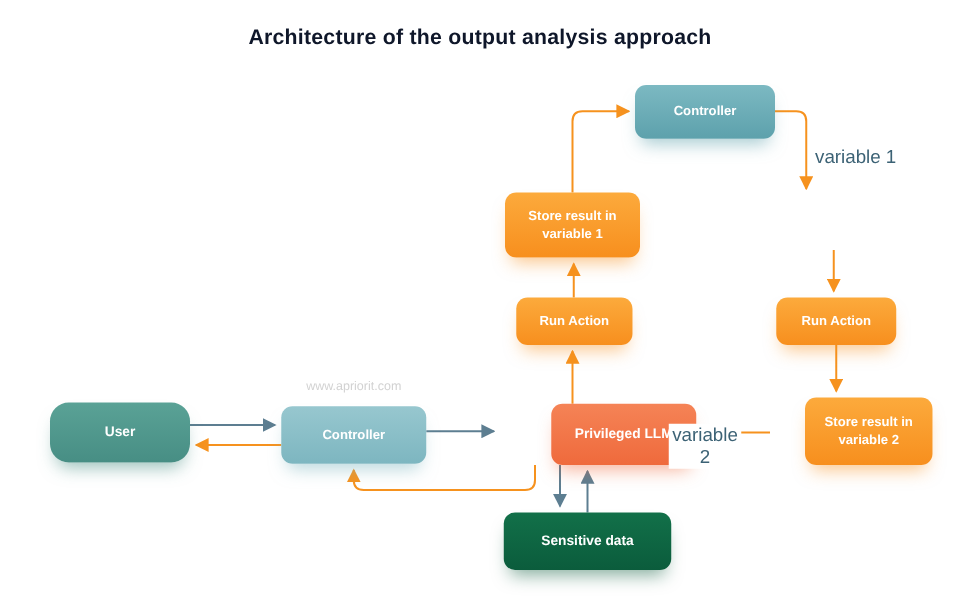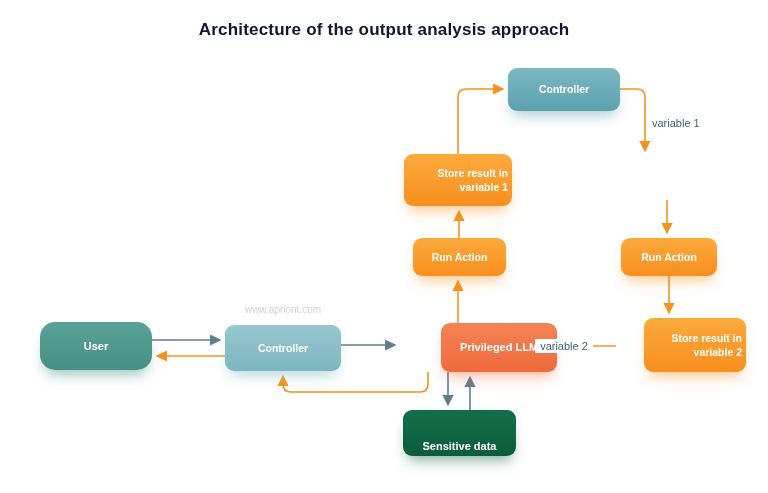--- a/index.html
+++ b/index.html
@@ -24,39 +24,39 @@
     text-align:center;line-height:1.35;padding:2px 4px;box-sizing:border-box;
   }
 
   .teal-top{background:linear-gradient(180deg,#7cb9c2,#5da1ac);
     box-shadow:0 9px 14px -5px rgba(93,161,172,.55);}
   .teal-left{background:linear-gradient(180deg,#97c7cf,#7db6c0);
     box-shadow:0 9px 14px -5px rgba(125,182,192,.55);}
   .teal-user{background:linear-gradient(180deg,#5aa296,#478e84);
     box-shadow:0 9px 14px -5px rgba(71,142,132,.55);border-radius:15px;}
   .orange{background:linear-gradient(180deg,#fcaa3c,#f78f1e);
-    box-shadow:0 9px 14px -5px rgba(247,143,30,.5);text-align:right;}
+    box-shadow:0 9px 14px -5px rgba(247,143,30,.5);}
   .coral{background:linear-gradient(180deg,#f58356,#ef6a3c);
     box-shadow:0 9px 14px -5px rgba(239,106,60,.5);margin-left:41px;}
   .green{background:linear-gradient(180deg,#127049,#0b5c3c);
     box-shadow:0 9px 14px -5px rgba(11,92,60,.5);}
 
   .n-controller-top{left:508px;top:68px;width:112px;height:43px;}
   .n-quarantined{left:616px;top:156px;width:102px;height:44px;}
   .n-run-right{left:621px;top:238px;width:96px;height:38px;}
   .n-store2{left:644px;top:318px;width:102px;height:54px;}
   .n-store1{left:404px;top:154px;width:108px;height:52px;}
   .n-run-mid{left:413px;top:238px;width:93px;height:38px;}
   .n-privileged{left:400px;top:323px;width:116px;height:49px;font-size:11px;}
-  .n-sensitive{left:403px;top:410px;width:113px;height:46px;font-size:11px;align-items:flex-end;}
+  .n-sensitive{left:403px;top:410px;width:134px;height:46px;font-size:11px;}
   .n-user{left:40px;top:322px;width:112px;height:48px;font-size:11px;}
   .n-controller-left{left:225px;top:325px;width:116px;height:46px;}
 
   .edge-label{
-    position:absolute;font-size:11px;font-weight:500;color:#3c6275;
+    position:absolute;font-size:15px;font-weight:500;color:#3c6275;
   }
   .lbl-var1{left:652px;top:117px;}
   .lbl-var2{left:535px;top:339px;width:58px;text-align:center;
     background:#ffffff;padding:1px 0;}
 </style>
 </head>
 <body>
 
 <div class="canvas">
 

